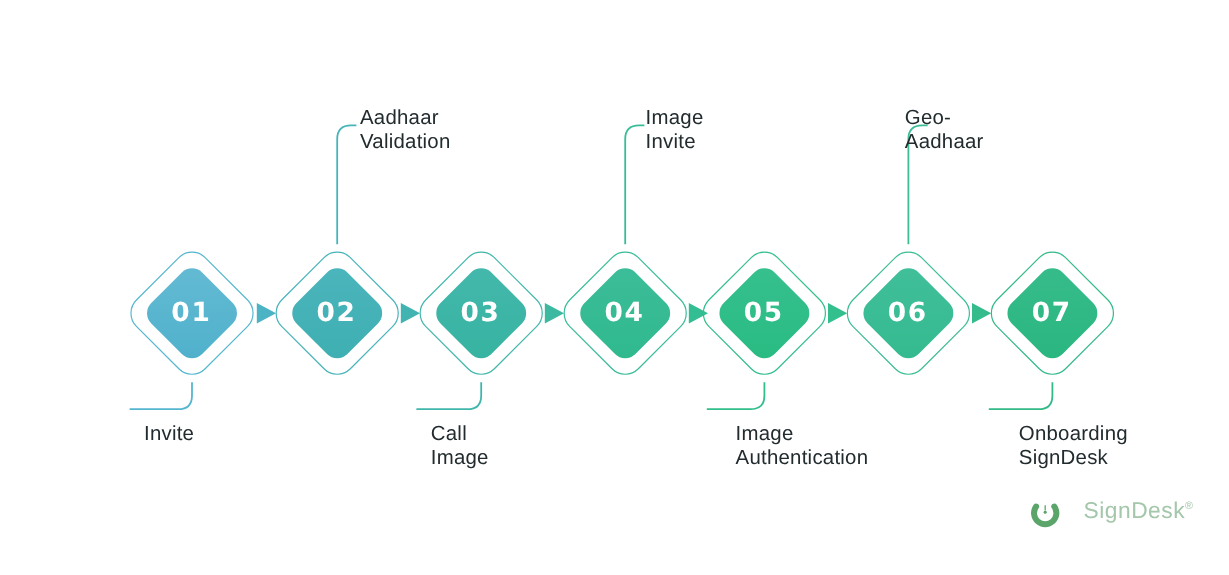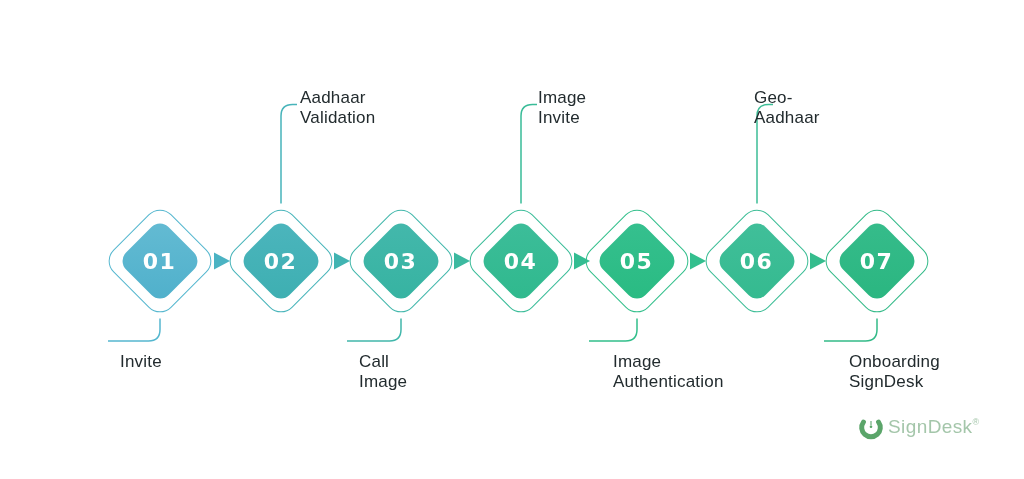--- a/index.html
+++ b/index.html
@@ -52,21 +52,21 @@
     color:var(--ink,#222b2e);
     font-size:17px;line-height:20px;font-weight:normal;
     letter-spacing:0.2px;
     white-space:nowrap;
   }
   .label.top{top:88px;}
   .label.bottom{top:352px;margin-left:28px;}
   
   .logo{
     position:absolute;left:858px;top:414px;
-    display:flex;align-items:center;gap:4px;
+    display:flex;align-items:center;gap:19px;
   }
   .logo-icon{width:26px;height:26px;display:block;}
   .logo-text{
     color:var(--logo-text,#a4c6aa);
     font-size:19px;font-weight:500;letter-spacing:0.4px;
     font-family:"Liberation Sans", sans-serif;
   }
   .logo-reg{
     color:var(--logo-text,#a4c6aa);
     font-size:9px;

